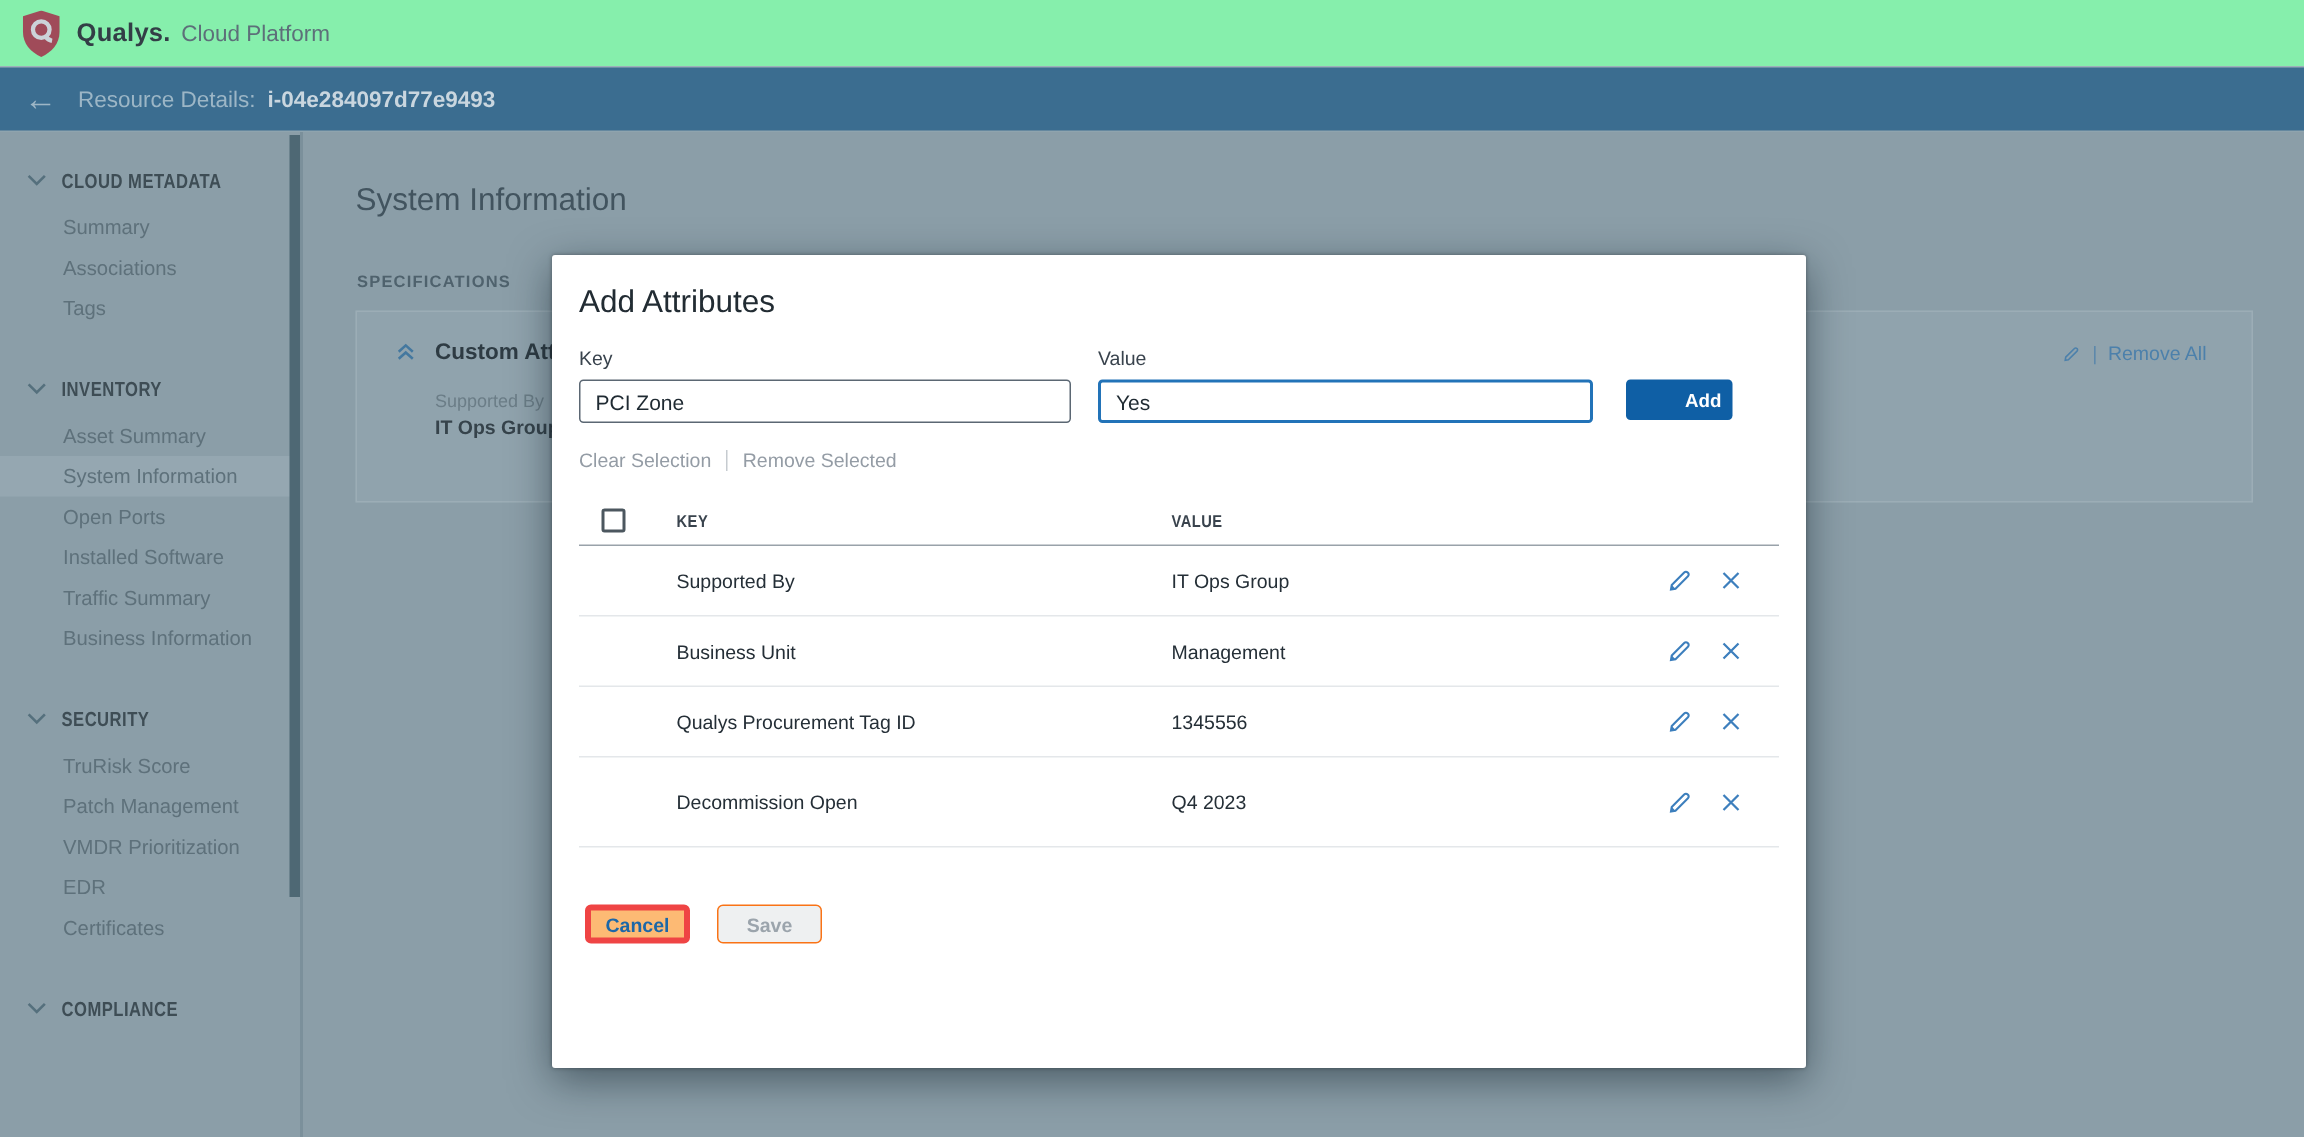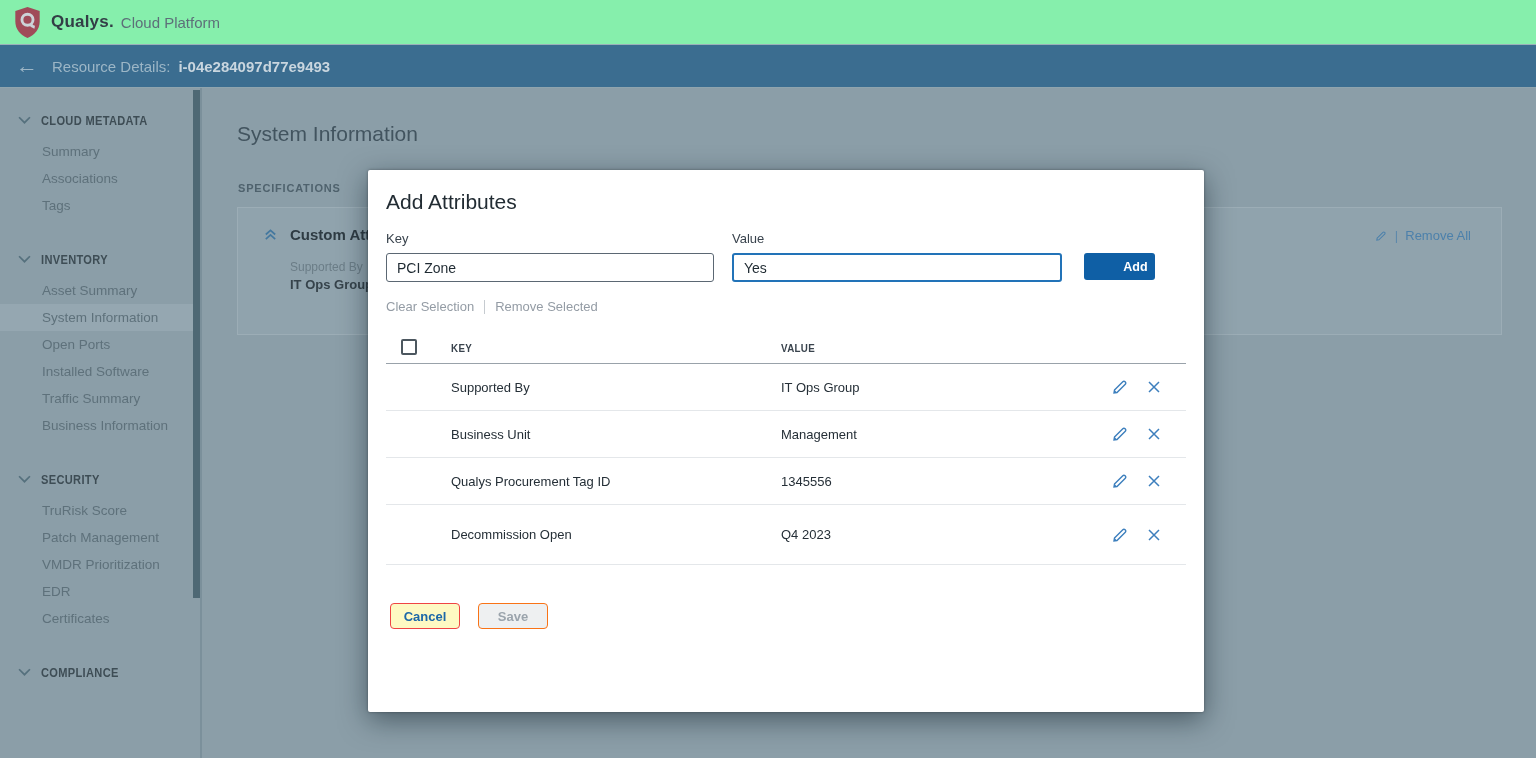--- a/index.html
+++ b/index.html
@@ -74,21 +74,21 @@
   .th-val{}
   .th-txt{font-size:11.5px;font-weight:700;color:#39434d;display:inline-block;transform:scaleX(.85);transform-origin:0 50%;letter-spacing:.4px;}
   .trow{display:flex;align-items:center;height:47px;border-bottom:1px solid #e4e7ea;padding-left:15px;font-size:13px;color:#252f37;}
   .trow:last-child{height:60px;}
   .td-key{margin-left:34px;width:330px;}
   .td-val{flex:1;}
   .row-icons{display:flex;align-items:center;margin-right:22px;color:#3d7fbd;}
   .icon-btn{width:20px;height:20px;cursor:pointer;margin-left:14px;color:#3d7fbd;}
   .footer{display:flex;margin-top:38px;padding-left:4px;}
   .btn{height:26px;border-radius:4px;font-size:13px;font-weight:600;font-family:"Liberation Sans",sans-serif;cursor:pointer;}
-  .btn-cancel{width:70px;background:#fef9c3;border:1px solid #ef4444;color:#1c67a8;}
+  .btn-cancel{width:70px;background:#fdba74;border:4px solid #ef4444;color:#1c67a8;}
   .btn-save{width:70px;margin-left:18px;background:#eef0f1;border:1px solid #f97316;color:#9ba4ac;cursor:default;}
 
   svg{display:block;}
 </style>
 </head>
 <body>
 
 <div class="topbar">
   <svg class="logo-shield" viewBox="0 0 24 28">
     <path d="M12 0 L23 3.5 V13 C23 20 18.5 25 12 28 C5.5 25 1 20 1 13 V3.5 Z" fill="#a04b59"></path>

